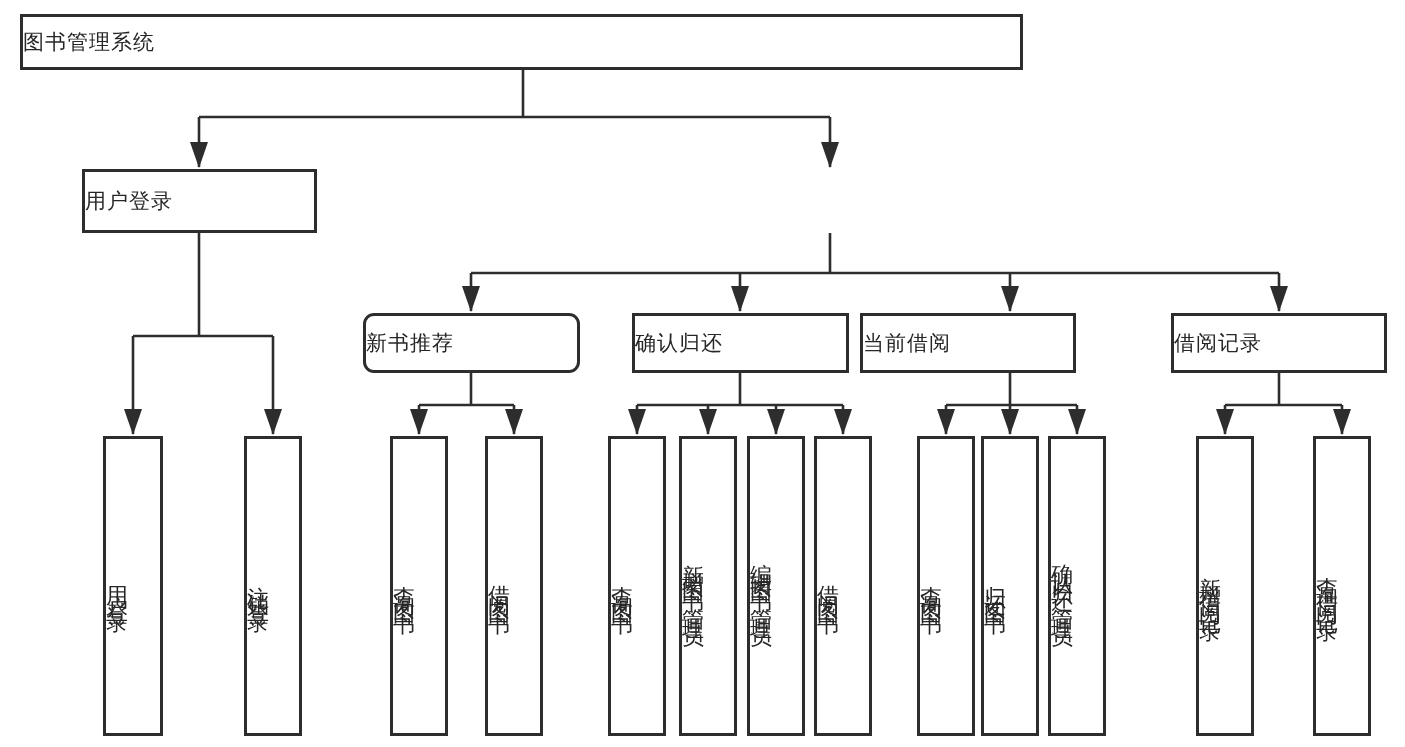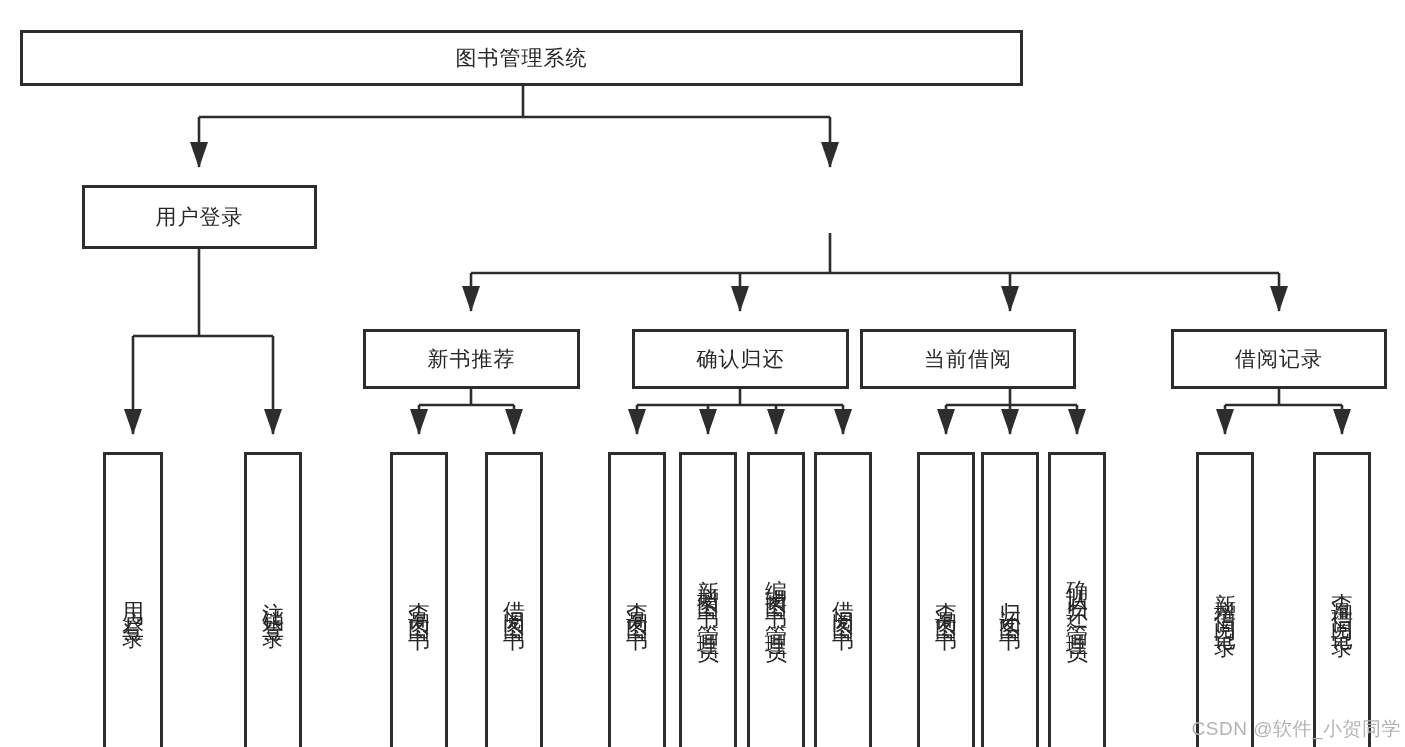--- a/index.html
+++ b/index.html
@@ -33,23 +33,21 @@
     fill: none;
   }
   .arrowhead { fill: var(--color-line); stroke: none; }
 
   .node {
     position: absolute;
     background: var(--color-box_fill);
     border: 3px solid var(--color-line);
     display: flex;
     align-items: center;
-    justify-content: center;
     color: var(--color-text);
-    margin-top: 16px;
   }
   .hbox .label {
     font-size: 21px;
     letter-spacing: 1px;
     white-space: nowrap;
   }
   .vbox .label {
     writing-mode: vertical-rl;
     text-orientation: mixed;
     font-size: 22px;
@@ -122,21 +120,21 @@
   </svg>
 
   <div class="node hbox" style="left:20px; top:14px; width:1003px; height:56px;">
     <span class="label">图书管理系统</span>
   </div>
 
   <div class="node hbox" style="left:82px; top:169px; width:235px; height:64px;">
     <span class="label">用户登录</span>
   </div>
 
-  <div class="node hbox" style="left:363px; top:313px; width:217px; height:60px;">
+  <div class="node hbox" style="left:363px; top:313px; width:217px; height:60px;border-radius:11px;">
     <span class="label">新书推荐</span>
   </div>
   <div class="node hbox" style="left:632px; top:313px; width:217px; height:60px;">
     <span class="label">确认归还</span>
   </div>
   <div class="node hbox" style="left:860px; top:313px; width:216px; height:60px;">
     <span class="label">当前借阅</span>
   </div>
   <div class="node hbox" style="left:1171px; top:313px; width:216px; height:60px;">
     <span class="label">借阅记录</span>
@@ -179,15 +177,14 @@
     <span class="label">确认归还（管理员）</span>
   </div>
 
   <div class="node vbox" style="left:1196px; top:436px; width:58px; height:300px;">
     <span class="label">新增借阅记录</span>
   </div>
   <div class="node vbox" style="left:1313px; top:436px; width:58px; height:300px;">
     <span class="label">查询借阅记录</span>
   </div>
 
-  <div class="watermark">CSDN @软件_小贺同学</div>
 
 </div>
 
 </body></html>

